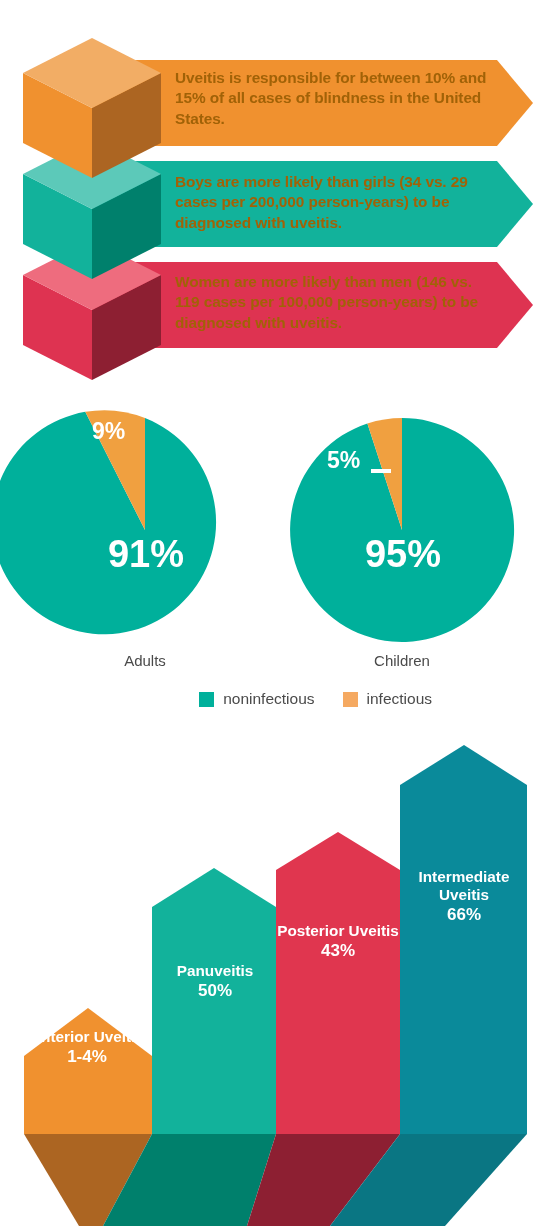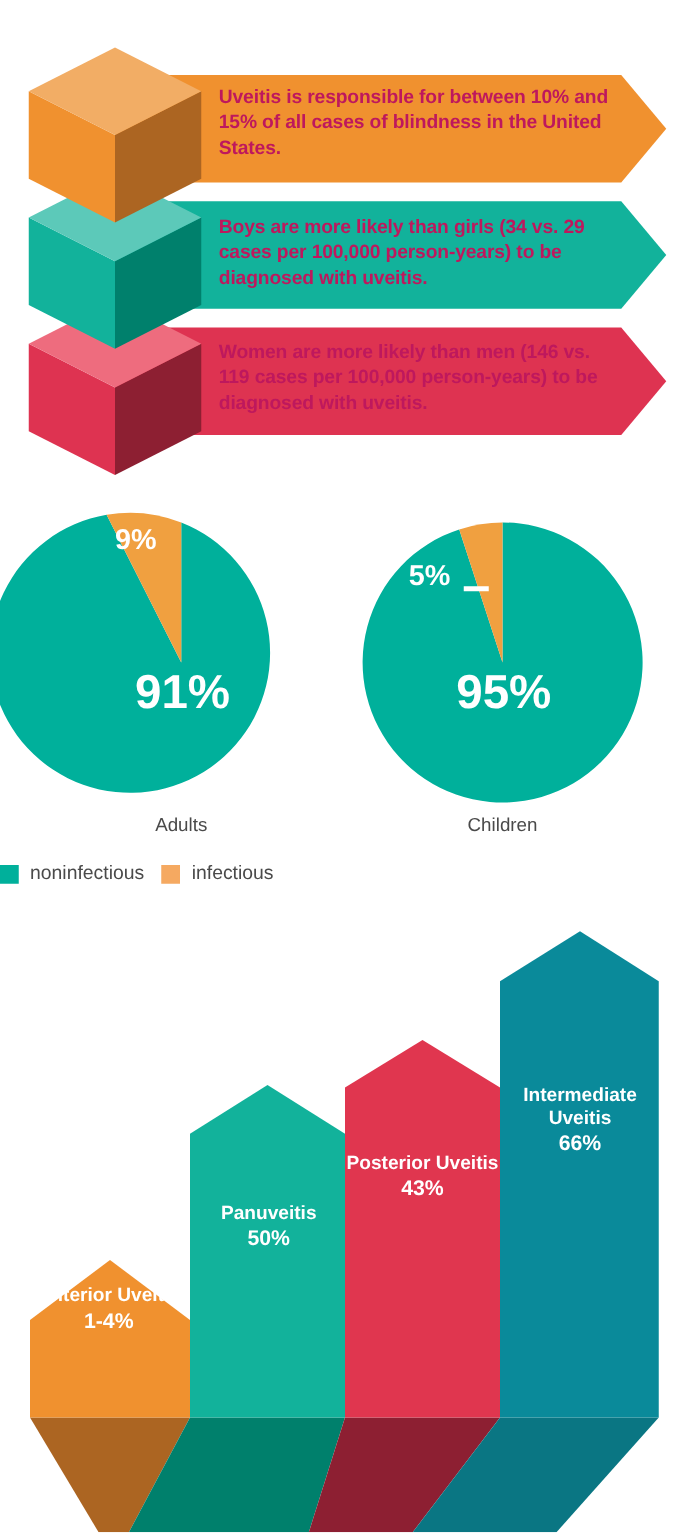--- a/index.html
+++ b/index.html
@@ -22,21 +22,21 @@
 
   
   #facts-section {
     position: absolute;
     left: 0; top: 0;
     width: 544px; height: 380px;
   }
   .fact-svg { position: absolute; left: 0; top: 0; }
   .fact-text {
     position: absolute;
-    color: #be185d;
+    color: #a16207;
     font-weight: bold;
     font-size: 15.4px;
     line-height: 1.33;
     letter-spacing: -0.1px;
     white-space: pre-line;
   }
   #fact-text-0 { left: 175px; top: 68px;  width: 320px; }
   #fact-text-1 { left: 175px; top: 172px; width: 320px; }
   #fact-text-2 { left: 175px; top: 272px; width: 320px; }
 
@@ -81,23 +81,23 @@
     width: 20px; height: 4px;
     background: #ffffff;
   }
 
   
   #pie-legend {
     position: absolute;
     left: 0; top: 300px;
     width: 432px;
     display: flex;
-    justify-content: flex-start;
+    justify-content: flex-end;
     align-items: center;
-    gap: 14px;
+    gap: 28px;
   }
   .legend-item { display: flex; align-items: center; gap: 9px; }
   .legend-swatch { width: 15px; height: 15px; display: block; }
   .legend-label { color: #4a4a4a; font-size: 15.5px; }
 
   
   #bars-section {
     position: absolute;
     left: 0; top: 730px;
     width: 544px; height: 496px;
@@ -145,21 +145,21 @@
       <g>
         <polygon points="92,60 497,60 533,103 497,146 92,146" fill="#F0912F"></polygon>
 
         <polygon points="23,73 92,108 92,178 23,143" fill="#F0912F"></polygon>
         <polygon points="92,108 161,73 161,143 92,178" fill="#AC6522"></polygon>
         <polygon points="23,73 92,38 161,73 92,108" fill="#F2AD65"></polygon>
       </g>
     </svg>
 
     <div class="fact-text" id="fact-text-0">Uveitis is responsible for between 10% and 15% of all cases of blindness in the United States.</div>
-    <div class="fact-text" id="fact-text-1">Boys are more likely than girls (34 vs. 29 cases per 100,000 person-years) to be diagnosed with uveitis.</div>
+    <div class="fact-text" id="fact-text-1">Boys are more likely than girls (34 vs. 29 cases per 200,000 person-years) to be diagnosed with uveitis.</div>
     <div class="fact-text" id="fact-text-2">Women are more likely than men (146 vs. 119 cases per 100,000 person-years) to be diagnosed with uveitis.</div>
   </div>
 
   <div id="pies-section">
 
     <svg class="pie-svg" width="544" height="300" viewBox="0 0 544 300">
 
       <g>
 
         <path d="M145,140 L145,28 A112,112 0 1 1 85.27,21.85 Z" fill="#00B09B"></path>

